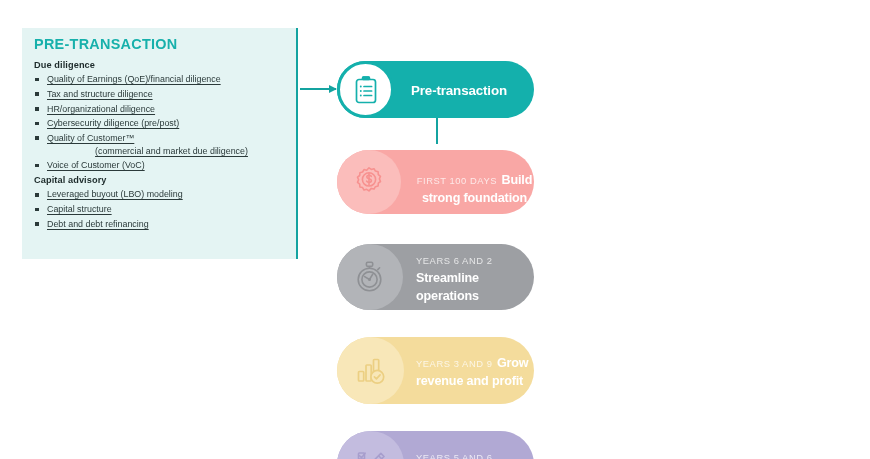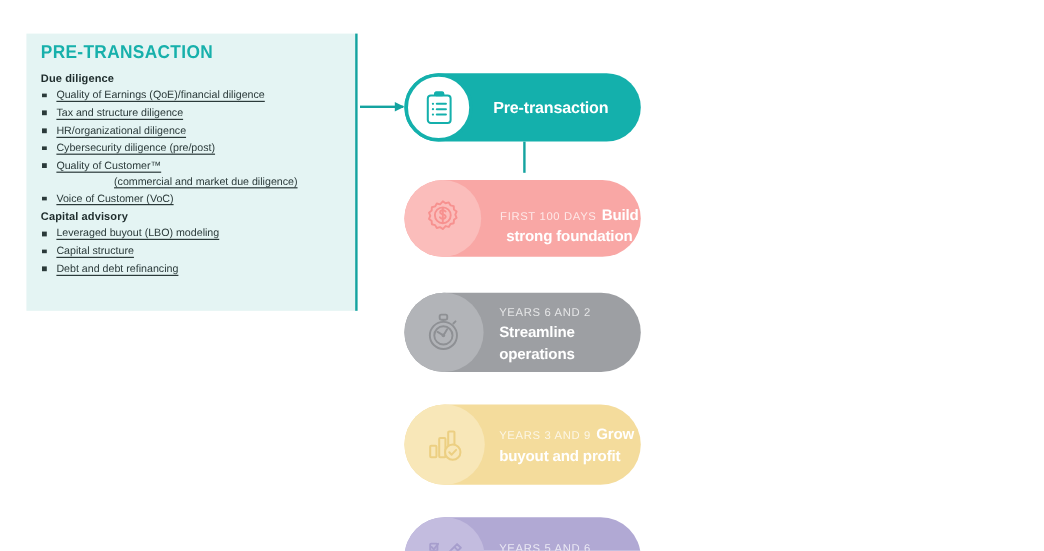--- a/index.html
+++ b/index.html
@@ -245,21 +245,21 @@
       <svg width="40" height="40" viewBox="0 0 40 40" fill="none" stroke="#eccf82" stroke-width="1.7">
         <rect x="7.5" y="20.5" width="5.2" height="9.5" rx="0.8"></rect>
         <rect x="15" y="14" width="5.2" height="16" rx="0.8"></rect>
         <rect x="22.5" y="8.5" width="5.2" height="21.5" rx="0.8"></rect>
         <circle cx="26.3" cy="25.8" r="6.4" fill="#f8e7b8"></circle>
         <path d="M23.4 25.9l2 2 3.7-4" stroke-linecap="round" stroke-linejoin="round"></path>
       </svg>
     </span>
     <span class="txt" style="left: 79px; display: block; top: 15.5px;">
       <span class="eyebrow">YEARS 3 AND 9</span>
-      <span class="ptitle">Grow buyout and profit</span>
+      <span class="ptitle">Grow revenue and profit</span>
     </span>
   </div>
 
   <div class="pill" id="pill-y56">
     <span class="disc" style="top: 0px;">
       <svg width="40" height="40" viewBox="0 0 40 40" fill="none" stroke="#a79ecd" stroke-width="1.6">
         <rect x="7.5" y="8" width="6" height="6" rx="0.8"></rect>
         <rect x="7.5" y="17" width="6" height="6" rx="0.8"></rect>
         <rect x="7.5" y="26" width="6" height="6" rx="0.8"></rect>
         <path d="M8.6 10.8l1.9 2 3.6-4.6" stroke-linecap="round" stroke-linejoin="round"></path>

